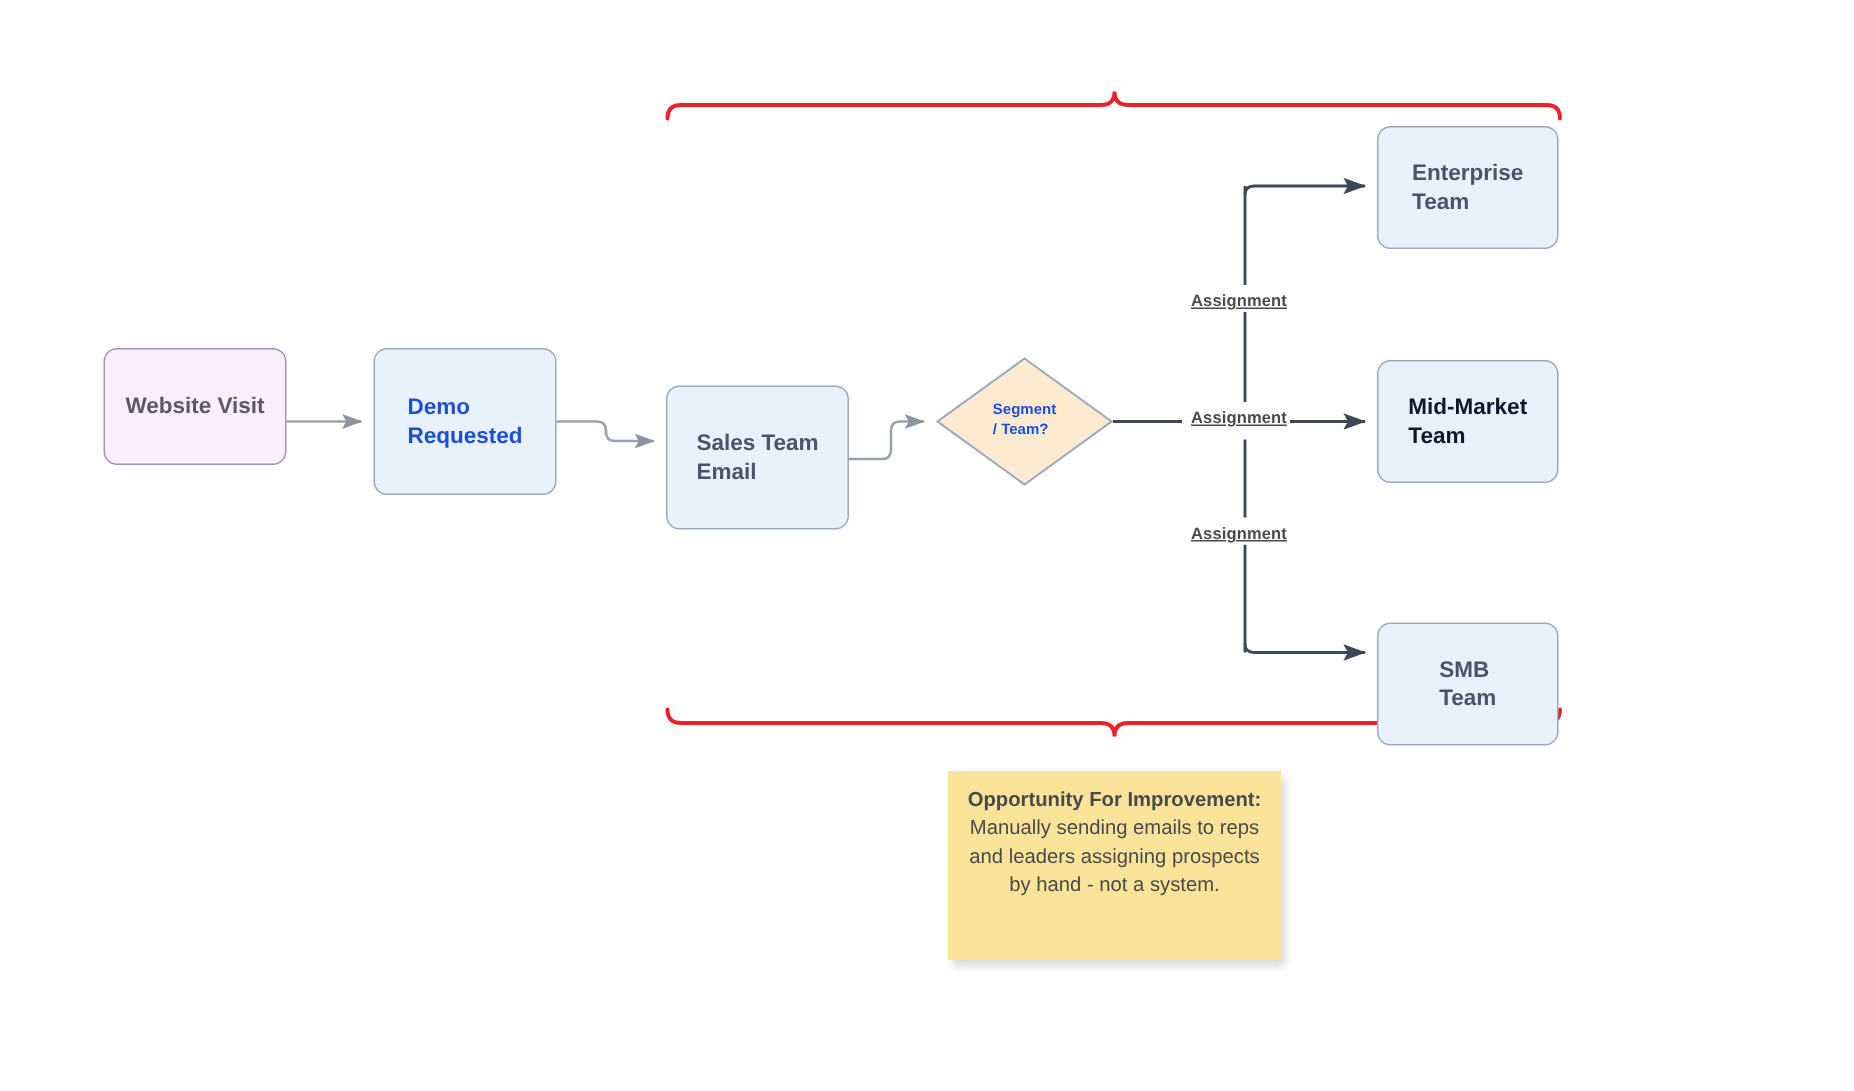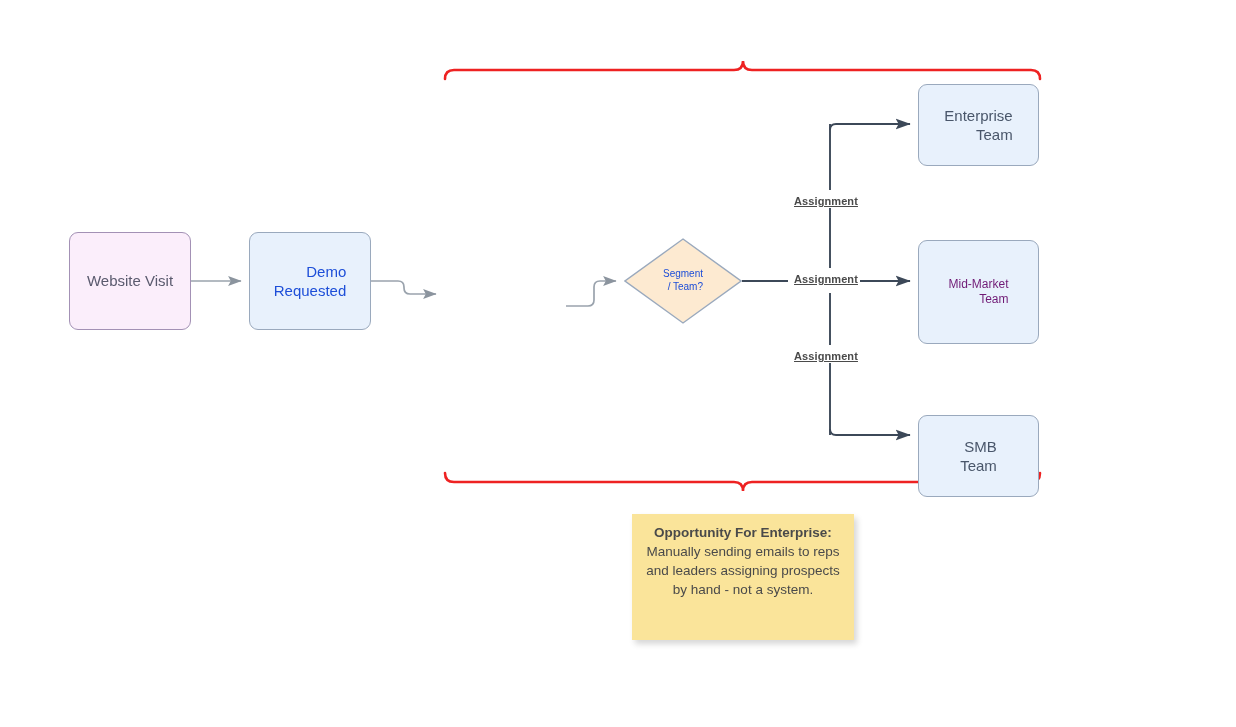--- a/index.html
+++ b/index.html
@@ -28,25 +28,26 @@
     top: 0;
     width: 1236px;
     height: 727px;
     pointer-events: none;
   }
   .node {
     position: absolute;
     display: flex;
     align-items: center;
     justify-content: center;
-    text-align: right;
+    text-align: left;
     line-height: 1.27;
     color: #3c4858;
     font-size: 15px;
     white-space: pre-line;
+    font-weight: bold;
   }
   .node-rect {
     border-radius: 9px;
     border-style: solid;
     border-width: 1.4px;
   }
   .node-diamond {
     background: transparent;
     border: none;
   }
@@ -133,60 +134,64 @@
 
     <g>
       <path d="M445,79 Q445,70 454,70 L734,70 Q743,70 743,61 Q743,70 752,70 L1031,70 Q1040,70 1040,79" fill="none" stroke="#ee2222" stroke-width="2.6" stroke-linecap="round"></path>
     </g>
 
     <g>
       <path d="M445,473 Q445,482 454,482 L734,482 Q743,482 743,491 Q743,482 752,482 L1031,482 Q1040,482 1040,473" fill="none" stroke="#ee2222" stroke-width="2.6" stroke-linecap="round"></path>
     </g>
   </svg>
 
-  <div class="node node-rect" style="left:69px; top:232px; width:122px; height:98px; background:#fbeefb; border-color:#a391b5; color:#5a5a6e; font-size:15px;">
+  <div class="node node-rect" style="left:69px; top:232px; width:122px; height:78px; background:#fbeefb; border-color:#a391b5; color:#5a5a6e; font-size:15px;">
     <span>Website Visit</span>
   </div>
 
   <div class="node node-rect" style="left:249px; top:232px; width:122px; height:98px; background:#e8f1fc; border-color:#9aa9bd; color:#1d4ed8; font-size:15px;">
     <span>Demo
 Requested</span>
   </div>
 
+  <div class="node node-rect" style="left:444px; top:257px; width:122px; height:96px; background:#e8f1fc; border-color:#9aa9bd; color:#49566a; font-size:15px;">
+    <span>Sales Team
+Email</span>
+  </div>
 
   <div class="node node-diamond" style="left:624px; top:238px; width:118px; height:86px; color:#1d4ed8; font-size:10px;">
     <svg class="diamond-svg" width="118" height="86" viewBox="0 0 118 86" xmlns="http://www.w3.org/2000/svg">
       <polygon points="59,1 117,43 59,85 1,43" fill="#fdead1" stroke="#9aa9bd" stroke-width="1.4"></polygon>
     </svg>
     <span class="diamond-label">Segment
 / Team?</span>
   </div>
 
   <div class="node node-rect" style="left:918px; top:84px; width:121px; height:82px; background:#e8f1fc; border-color:#9aa9bd; color:#49566a; font-size:15px;">
     <span>Enterprise
 Team</span>
   </div>
 
-  <div class="node node-rect" style="left:918px; top:240px; width:121px; height:104px; background:#e8f1fc; border-color:#9aa9bd; color:#701a75; font-size:12px;">
+  <div class="node node-rect" style="left:918px; top:240px; width:121px; height:82px; background:#e8f1fc; border-color:#9aa9bd; color:#0f172a; font-size:15px;">
     <span>Mid-Market
 Team</span>
   </div>
 
   <div class="node node-rect" style="left:918px; top:415px; width:121px; height:82px; background:#e8f1fc; border-color:#9aa9bd; color:#49566a; font-size:15px;">
     <span>SMB
 Team</span>
   </div>
 
   <div class="edge-label" style="left:792px; top:195px;">
     <span>Assignment</span>
   </div>
   <div class="edge-label" style="left:792px; top:273px;">
     <span>Assignment</span>
   </div>
   <div class="edge-label" style="left:792px; top:350px;">
     <span>Assignment</span>
   </div>
 
   <div class="note" style="left:632px; top:514px; width:222px; height:126px; background:#fae49a;">
-    <span><b>Opportunity For Enterprise:</b><span> Manually sending emails to reps and leaders assigning prospects by hand - not a system.</span></span>
+    <span><b>Opportunity For Improvement:</b><span> Manually sending emails to reps and leaders assigning prospects by hand - not a system.</span></span>
   </div>
 
 </div>
 
 </body></html>

